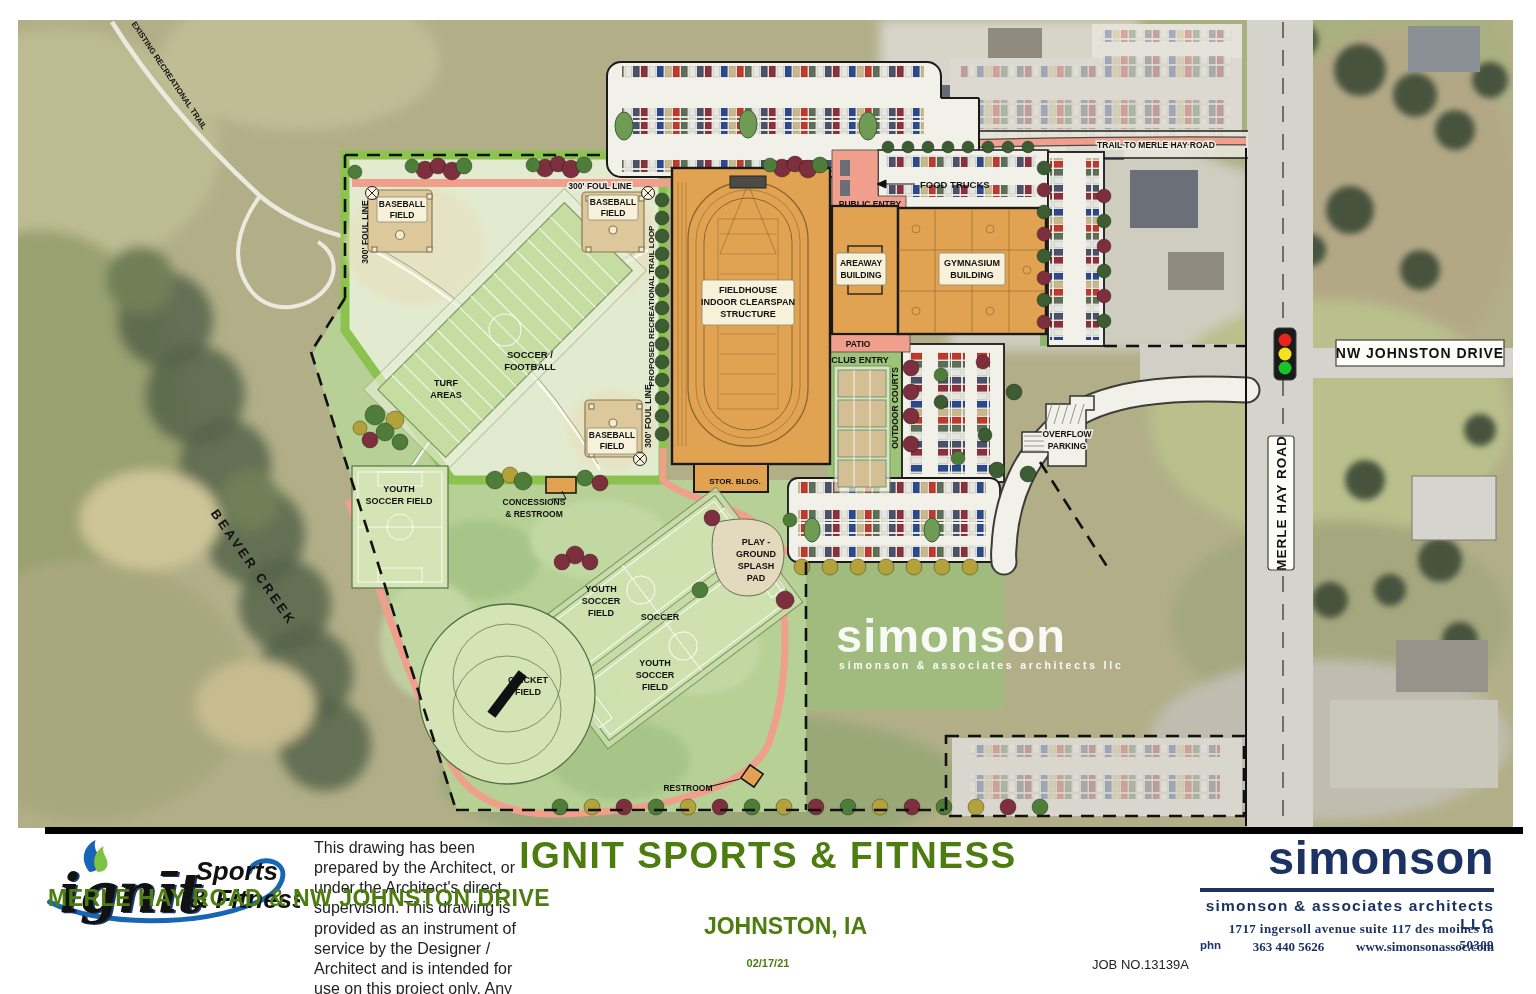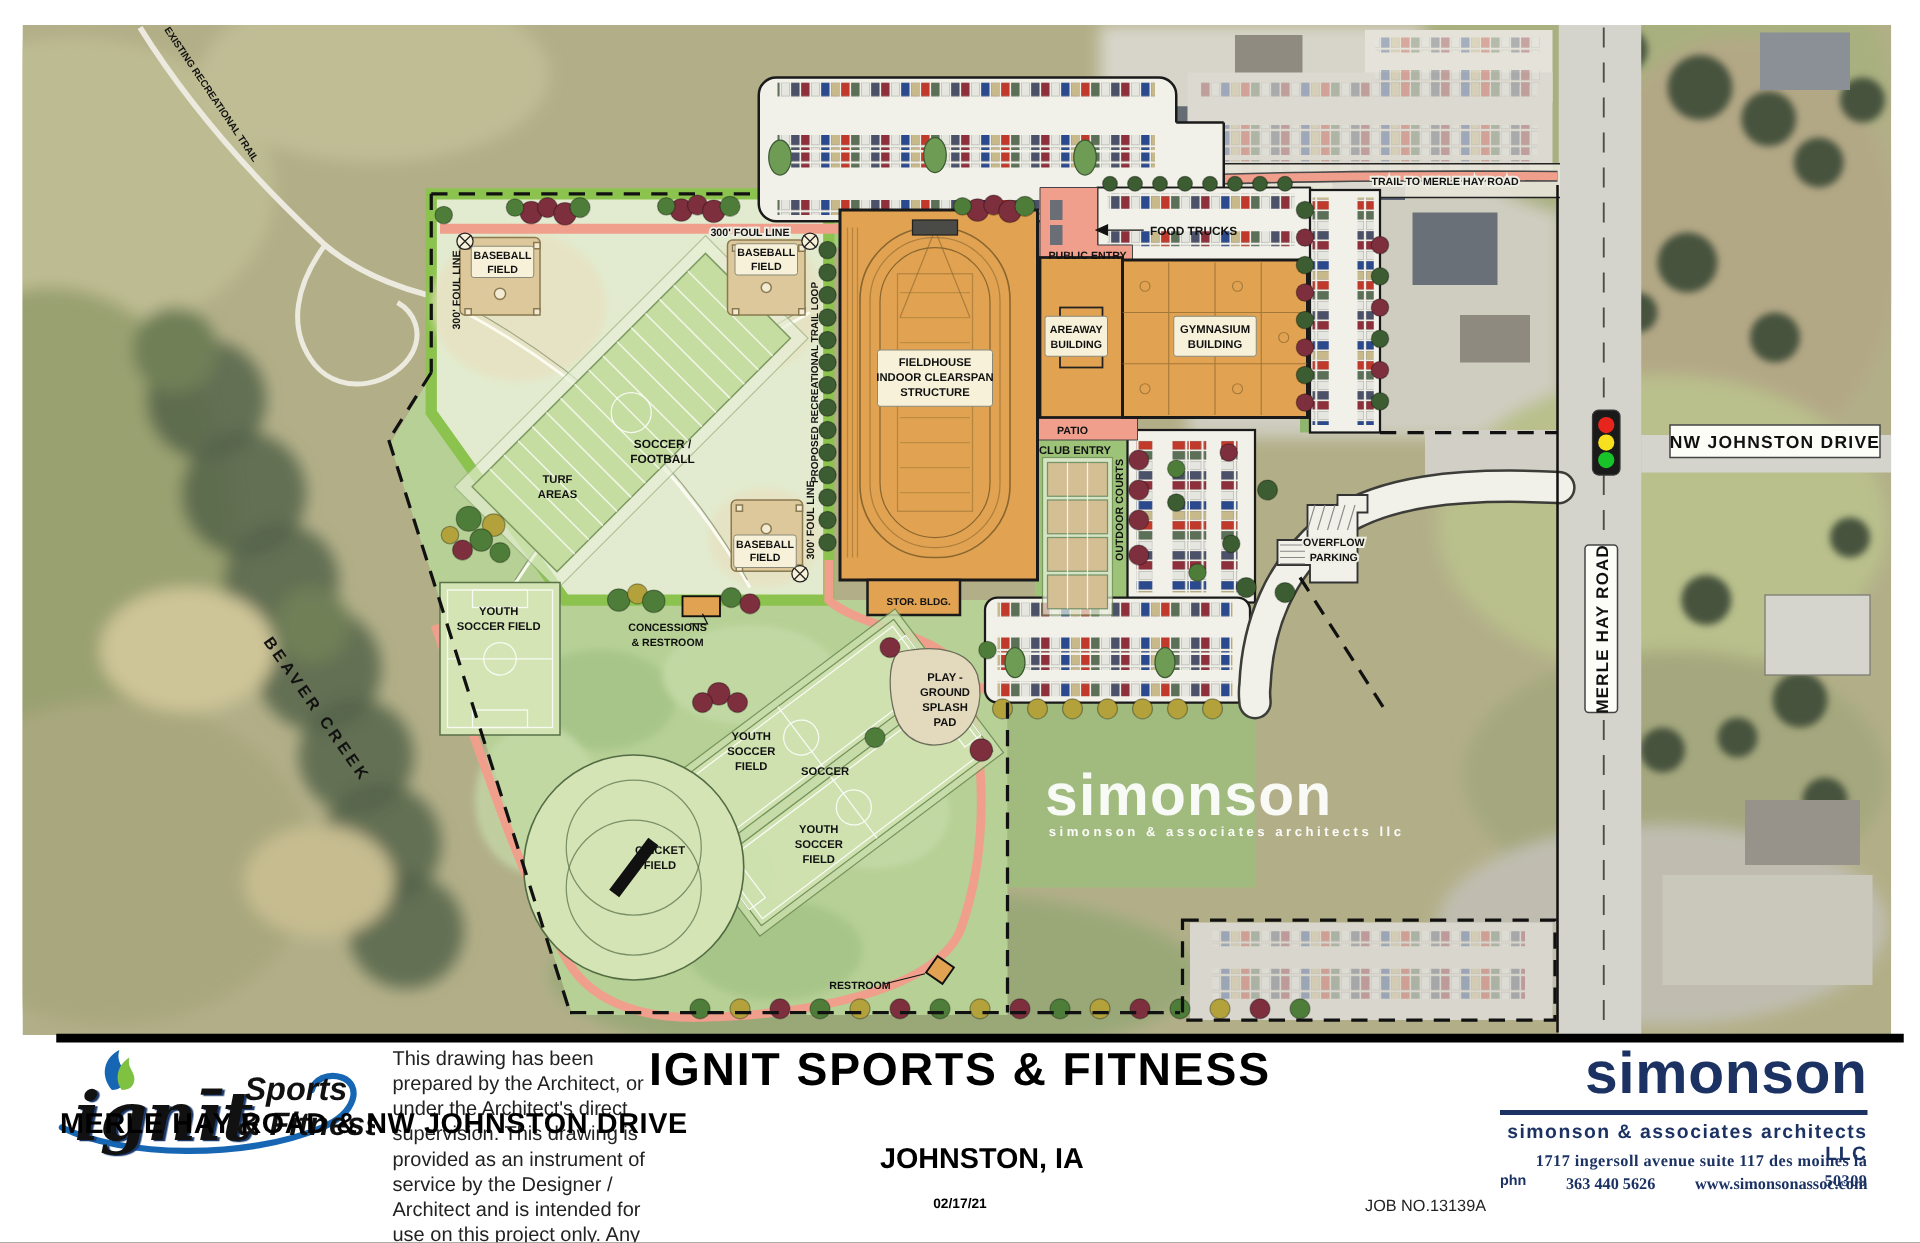--- a/index.html
+++ b/index.html
@@ -1,21 +1,21 @@
 <!DOCTYPE html>
 <html><head>
 <meta charset="utf-8">
 <style>
   html,body{margin:0;padding:0;background:#888;}
   .sheet{position:relative;width:1536px;height:994px;background:#ffffff;overflow:hidden;
          font-family:"Liberation Sans",sans-serif;}
   svg.plan{position:absolute;left:0;top:0;}
   .divider{position:absolute;left:45px;top:827px;width:1478px;height:7px;background:#000;}
   
-  .tb{position:absolute;color:#000000;}
+  .tb{position:absolute;color:#4d7c0f;}
   .proj-title{left:0;right:0;top:835px;text-align:center;font-size:37px;font-weight:800;letter-spacing:1.5px;}
   .proj-sub1{left:0;right:0;top:885px;font-size:23px;font-weight:800;letter-spacing:.5px;margin-left:48px;}
   .proj-sub2{left:0;right:0;top:913px;text-align:center;font-size:23px;font-weight:800;padding-left:35px;}
   .proj-date{left:0;right:0;top:957px;text-align:center;font-size:11px;font-weight:800;}
   .disclaimer{left:314px;top:838px;width:202px;font-size:16px;line-height:1.26;color:#222;}
   .job-no{left:1092px;top:957px;font-size:13px;color:#222;text-align:center;}
   .sim-word{left:1200px;top:832px;width:294px;text-align:right;font-size:47px;line-height:1.1;
             font-weight:800;color:#1b3263;letter-spacing:.5px;}
   .sim-rule{left:1200px;top:888px;width:294px;height:4px;background:#1b3263;}
   .sim-firm{left:1200px;top:897px;width:294px;text-align:right;font-size:15.5px;font-weight:800;

